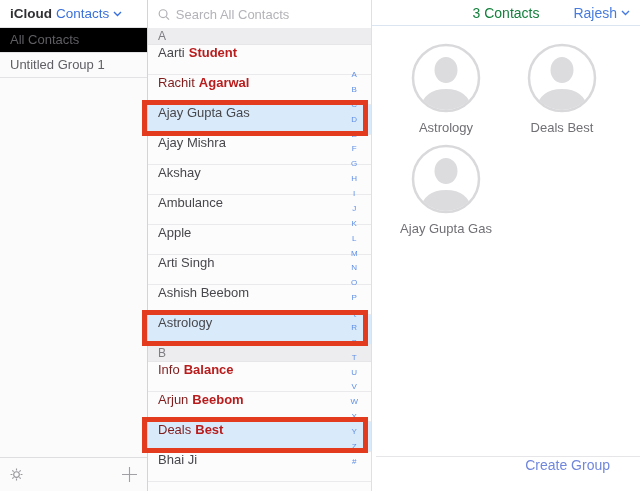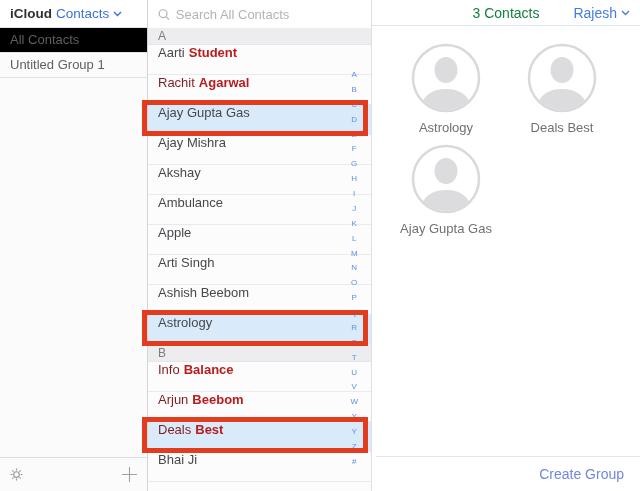--- a/index.html
+++ b/index.html
@@ -45,21 +45,21 @@
   .d-header { height:26px; border-bottom:1px solid #dbe5f2; position:relative; flex:none; }
   .d-title { position:absolute; left:0; right:0; top:0; line-height:26px; text-align:center;
              color:#15803d; font-size:14px; }
   .d-user { position:absolute; right:10px; top:0; height:26px; display:flex; align-items:center;
             gap:4px; color:#477cde; font-size:14px; cursor:pointer; }
   .cards { padding:17px 0 0 16px; display:grid; grid-template-columns:116px 116px; grid-auto-rows:101px; }
   .card { width:116px; display:flex; flex-direction:column; align-items:center; }
   .card svg { width:70px; height:70px; display:block; }
   .card .nm { margin-top:7px; font-size:13px; color:#707075; white-space:nowrap; }
   .d-footer { position:absolute; bottom:0; left:4px; right:0; height:35px; border-top:1px solid #e6e6e9;
-              display:flex; align-items:center; justify-content:flex-end; padding-right:16px; background:#fff; }
+              display:flex; justify-content:flex-end; padding-right:30px; background:#fff; }
   .d-footer .cg { color:#7187dc; font-size:14px; cursor:pointer; text-decoration:none; }
 </style>
 </head>
 <body>
 
 <div class="canvas">
 
   <div class="sidebar">
     <div class="sb-header">
       <span class="app">iCloud</span>

